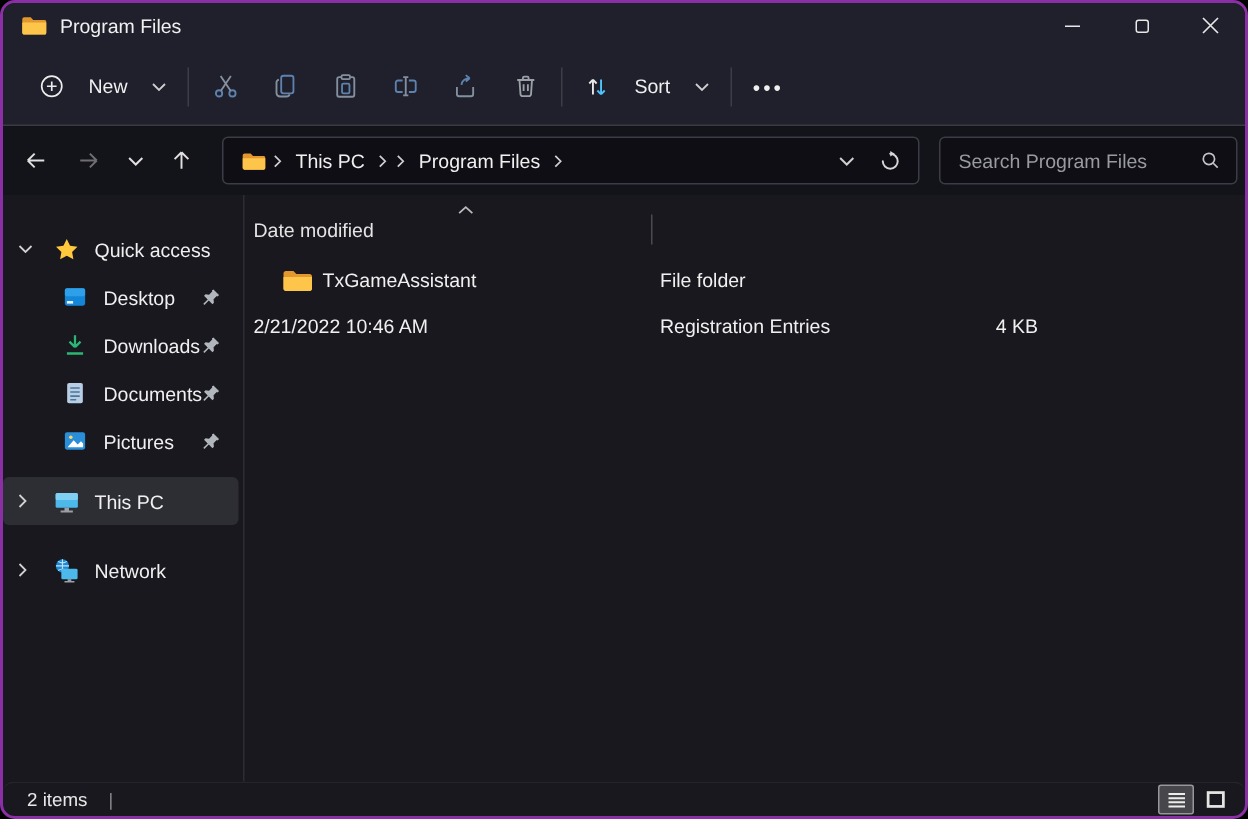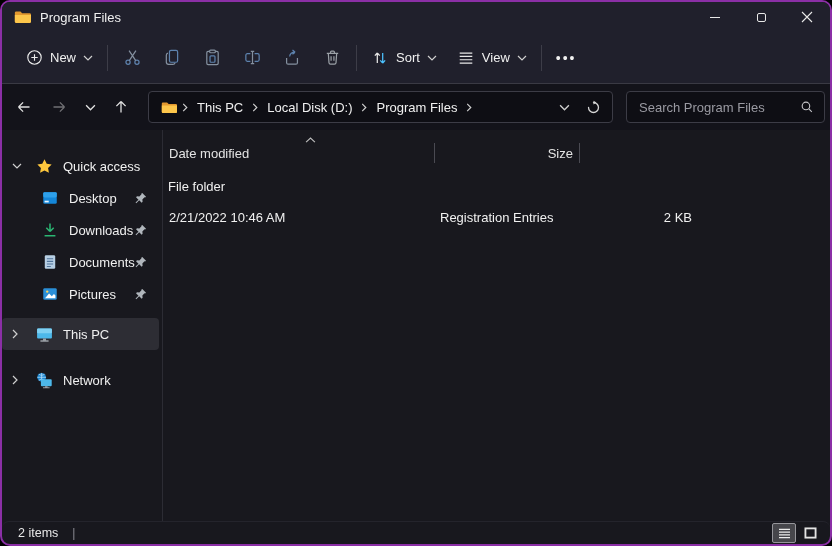--- a/index.html
+++ b/index.html
@@ -13,21 +13,21 @@
   }
   
   .titlebar{height:30px;background:#20202c;display:flex;align-items:center;flex:0 0 auto;}
   .title-left{display:flex;align-items:center;gap:9px;padding-left:12px;flex:1;}
   .win-controls{display:flex;height:100%;}
   .win-btn{width:46px;height:100%;display:flex;align-items:center;justify-content:center;background:transparent;border:0;color:#e8e8e8;cursor:default;}
   .min-bar{width:10px;height:1px;background:#e8e8e8;}
   .max-box{width:9px;height:9px;border:1px solid #e8e8e8;border-radius:2px;}
   
   .cmdbar{height:52px;background:#20202c;border-bottom:1px solid #3a3a44;display:flex;align-items:center;padding:0 0 0 14px;flex:0 0 auto;}
-  .cmd-btn{display:flex;align-items:center;gap:7px;background:transparent;border:0;color:#f0f0f0;font-family:inherit;font-size:13px;padding:6px 10px;border-radius:4px;}
+  .cmd-btn{display:flex;align-items:center;gap:16px;background:transparent;border:0;color:#f0f0f0;font-family:inherit;font-size:13px;padding:6px 10px;border-radius:4px;}
   .icon-btn{width:40px;height:34px;display:flex;align-items:center;justify-content:center;background:transparent;border:0;border-radius:4px;}
   .sep-v{width:1px;height:26px;background:#3d3d48;margin:0 4px;}
   .dots{font-size:14px;letter-spacing:2px;color:#f0f0f0;line-height:1;}
   
   .addrrow{height:46px;background:#13131a;display:flex;align-items:center;padding-left:8px;flex:0 0 auto;}
   .nav-btn{width:28px;height:30px;display:flex;align-items:center;justify-content:center;background:transparent;border:0;border-radius:4px;margin-right:7px;}
   .nav-btn.narrow{width:20px;}
   .nav-btn.disabled svg{opacity:.45;}
   .addr-box{margin-left:6px;width:465px;height:32px;border:1px solid #3c3c46;border-radius:4px;background:#0e0e14;display:flex;align-items:center;padding:0 8px 0 10px;}
   .crumb{background:transparent;border:0;color:#f0f0f0;font-family:inherit;font-size:13px;padding:3px 6px;border-radius:3px;white-space:nowrap;}
@@ -177,33 +177,20 @@
             <path d="M13 4.5v11M13 15.5l-2.7-2.9M13 15.5l2.7-2.9" stroke="#4cc2ff"></path>
           </svg>
         </span>
       <span>Sort</span>
       <span style="display:flex;">
           <svg width="10" height="6" viewBox="0 0 10 6" fill="none" stroke="#cfcfcf" stroke-width="1.2">
             <path d="M1 1l4 4 4-4"></path>
           </svg>
         </span>
     </button>
-    <button class="cmd-btn">
-      <span style="display:flex;">
-          <svg width="18" height="18" viewBox="0 0 20 20" fill="none" stroke="#e8e8e8" stroke-width="1.3">
-            <path d="M3 4.5h14M3 8.2h14M3 11.9h14M3 15.6h14"></path>
-          </svg>
-        </span>
-      <span>View</span>
-      <span style="display:flex;">
-          <svg width="10" height="6" viewBox="0 0 10 6" fill="none" stroke="#cfcfcf" stroke-width="1.2">
-            <path d="M1 1l4 4 4-4"></path>
-          </svg>
-        </span>
-    </button>
     <span class="sep-v"></span>
     <button class="cmd-btn">
       <span class="dots">•••</span>
     </button>
   </div>
 
   <div class="addrrow">
     <button class="nav-btn">
       <span style="display:flex;">
           <svg width="16" height="16" viewBox="0 0 16 16" fill="none" stroke="#e0e0e0" stroke-width="1.3">
@@ -244,21 +231,20 @@
           <svg width="6" height="9" viewBox="0 0 6 10" fill="none" stroke="#cfcfcf" stroke-width="1.3">
             <path d="M1 1l4 4-4 4"></path>
           </svg>
         </button>
       <button class="crumb">This PC</button>
       <button class="crumb-chev">
           <svg width="6" height="9" viewBox="0 0 6 10" fill="none" stroke="#cfcfcf" stroke-width="1.3">
             <path d="M1 1l4 4-4 4"></path>
           </svg>
         </button>
-      <button class="crumb">Local Disk (D:)</button>
       <button class="crumb-chev">
           <svg width="6" height="9" viewBox="0 0 6 10" fill="none" stroke="#cfcfcf" stroke-width="1.3">
             <path d="M1 1l4 4-4 4"></path>
           </svg>
         </button>
       <button class="crumb">Program Files</button>
       <button class="crumb-chev">
           <svg width="6" height="9" viewBox="0 0 6 10" fill="none" stroke="#cfcfcf" stroke-width="1.3">
             <path d="M1 1l4 4-4 4"></path>
           </svg>
@@ -388,31 +374,39 @@
     </div>
 
     <div class="v-divider"></div>
 
     <div class="panel">
       <span class="sort-caret"><svg width="11" height="6" viewBox="0 0 10 5" fill="none" stroke="#bcbcbc" stroke-width="1.1">
             <path d="M1 4.4L5 .8l4 3.6"></path>
           </svg></span>
       <div class="grid hrow">
         <button class="hcell h-date" style="background:transparent;border:0;color:inherit;font:inherit;">Date modified</button>
-        <button class="hcell h-size" style="background:transparent;border:0;color:inherit;font:inherit;">Size</button>
       </div>
       <div class="rows-gap"></div>
       <div class="grid frow">
+        <div class="cell-name">
+          <span style="display:flex;">
+              <svg width="20" height="16" viewBox="0 0 20 16">
+                <path d="M1 3.2C1 2.3 1.7 1.6 2.6 1.6h5l2 2h8.8c.9 0 1.6.7 1.6 1.6v8.2c0 .9-.7 1.6-1.6 1.6H2.6c-.9 0-1.6-.7-1.6-1.6z" fill="#e2982f"></path>
+                <path d="M1 5.6h19v7.8c0 .9-.7 1.6-1.6 1.6H2.6c-.9 0-1.6-.7-1.6-1.6z" fill="#fdc64b"></path>
+              </svg>
+            </span>
+          <span>TxGameAssistant</span>
+        </div>
         <div class="cell-type">File folder</div>
         <div class="cell-size"></div>
       </div>
       <div class="grid frow">
         <div class="cell-date">2/21/2022 10:46 AM</div>
         <div class="cell-type">Registration Entries</div>
-        <div class="cell-size">2 KB</div>
+        <div class="cell-size">4 KB</div>
       </div>
     </div>
   </div>
 
   <div class="statusbar">
     <span class="status-count">2 items</span>
     <span class="status-div">|</span>
     <div class="status-right">
       <button class="vw-btn selected">
         <span style="display:flex;">

